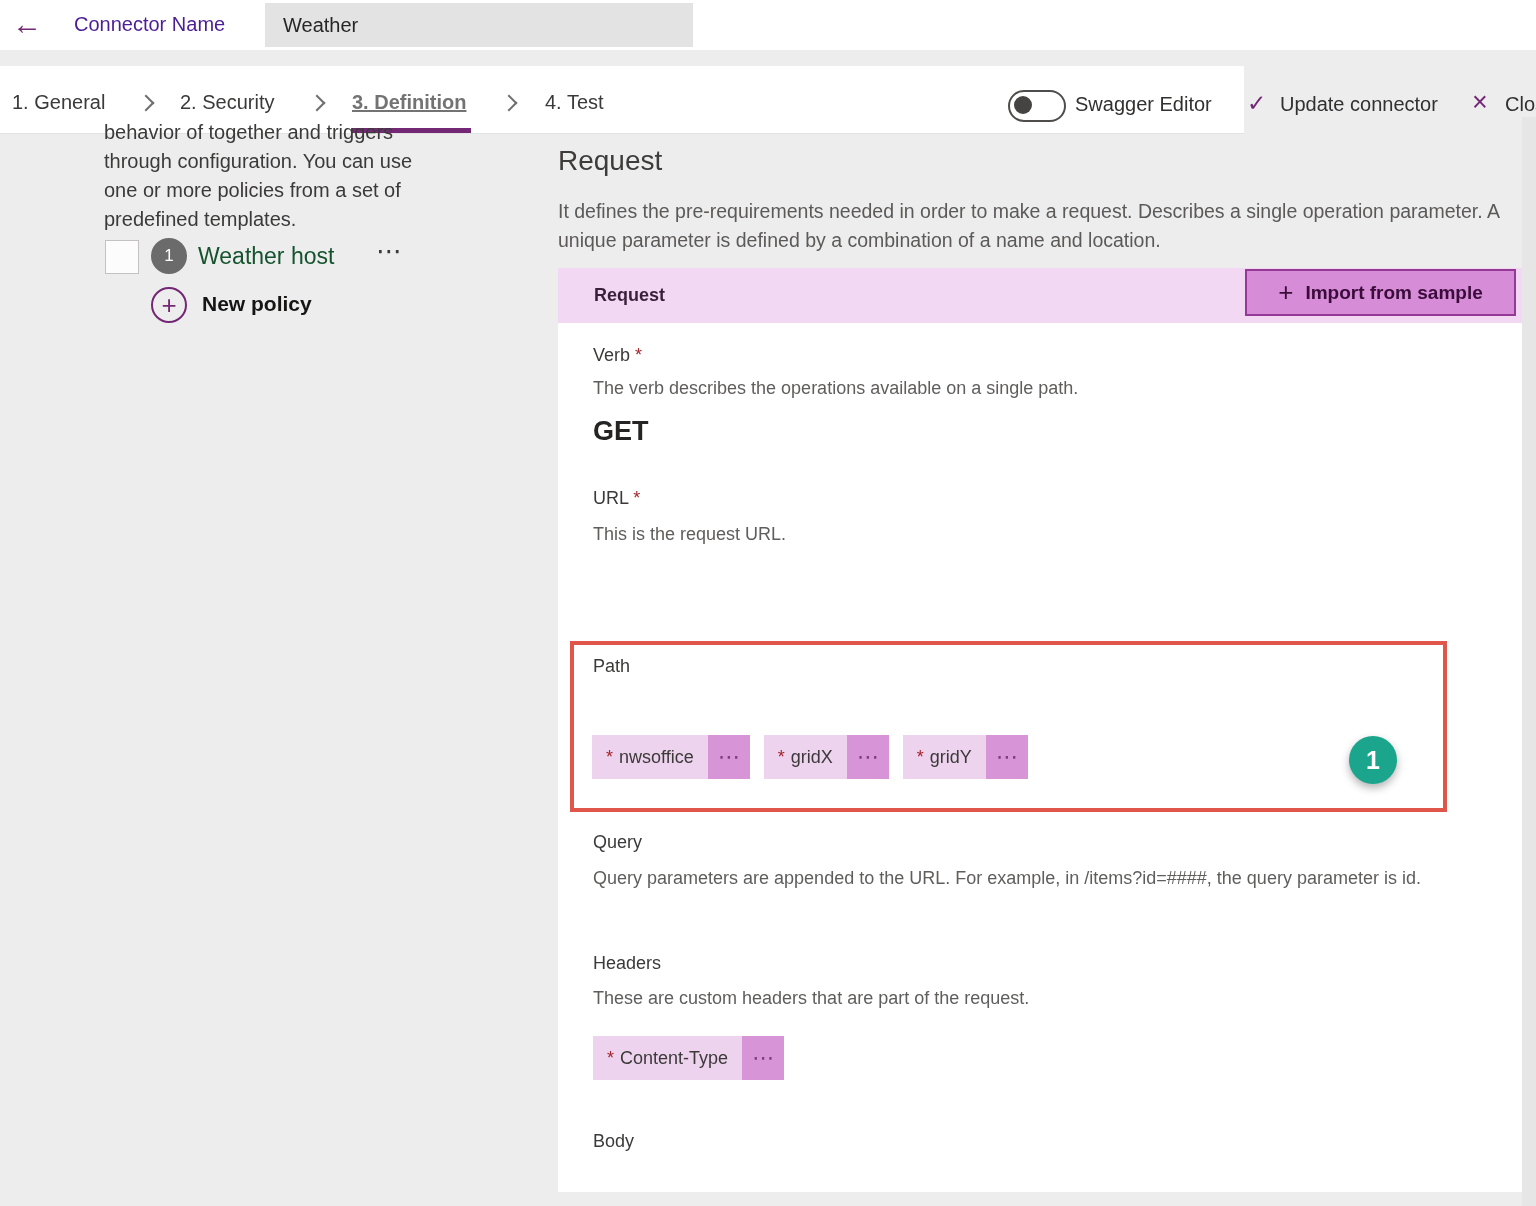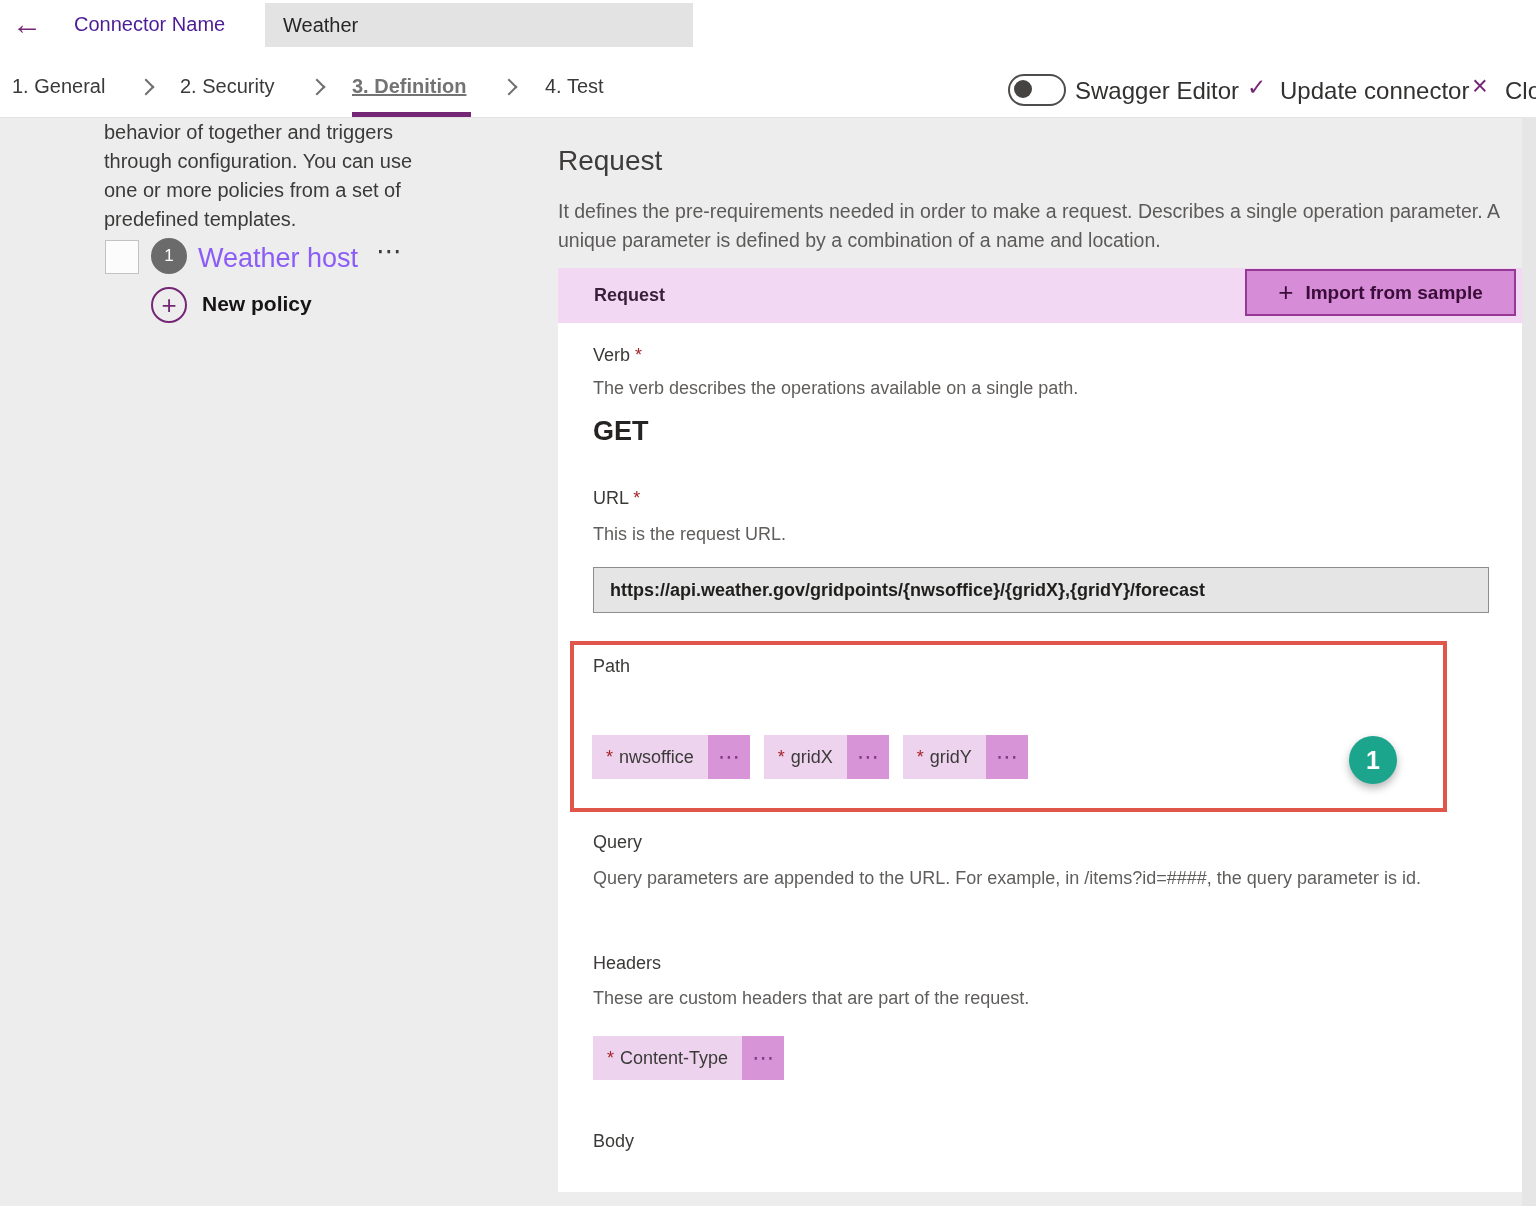--- a/index.html
+++ b/index.html
@@ -14,36 +14,36 @@
   
   .titlebar{left:0;top:0;width:1536px;height:50px;background:#ffffff;}
   .back-icon{left:12px;top:4px;font-size:30px;color:#742774;cursor:pointer;line-height:40px;}
   .conn-label{left:74px;top:13px;font-size:20px;color:#4c1d95;}
   .conn-input{
     left:265px;top:3px;width:410px;height:44px;background:#e3e3e3;border:none;
     font-family:inherit;font-size:20px;color:#262626;padding:0 0 0 18px;outline:none;
   }
 
   
-  .crumbbar{left:0;top:50px;width:1536px;height:67px;background:#ffffff;border-bottom:1px solid #e3e3e3;}
+  .crumbbar{left:0;top:66px;width:1244px;height:67px;background:#ffffff;border-bottom:1px solid #e3e3e3;}
   .crumb{top:25px;font-size:20px;color:#3b3a39;cursor:pointer;white-space:nowrap;}
   .crumb.active{color:#737373;font-weight:bold;text-decoration:underline;}
   .crumb-underline{left:352px;top:62px;width:119px;height:5px;background:#742774;}
   .crumb-sep{width:10px;height:10px;border-top:2px solid #6f6f6f;border-right:2px solid #6f6f6f;transform:rotate(45deg);top:31px;}
   .toggle{left:1008px;top:24px;width:54px;height:28px;border:2px solid #4f4d4b;border-radius:16px;background:#fff;cursor:pointer;}
   .toggle-knob{position:absolute;left:4px;top:4px;width:18px;height:18px;border-radius:50%;background:#454442;}
-  .cmd-label{top:27px;font-size:24px;color:#323130;cursor:pointer;white-space:nowrap;text-align:right;}
+  .cmd-label{top:27px;font-size:20px;color:#323130;cursor:pointer;white-space:nowrap;text-align:right;}
   .cmd-icon{top:24px;font-size:23px;color:#742774;cursor:pointer;}
 
   
   .side-desc{left:104px;top:118px;width:322px;font-size:20px;line-height:29px;color:#3b3a39;}
   .policy-checkbox{left:105px;top:240px;width:32px;height:32px;background:#fcfcfc;border:1px solid #c4c2c0;cursor:pointer;}
   .policy-num{left:151px;top:238px;width:36px;height:36px;border-radius:50%;background:#6b6b6b;color:#fff;
     display:flex;align-items:center;justify-content:center;font-size:17px;}
-  .policy-name{left:198px;top:243px;font-size:27px;color:#8b5cf6;cursor:pointer;}
+  .policy-name{left:198px;top:243px;font-size:23px;color:#14532d;cursor:pointer;}
   .policy-menu{left:376px;top:236px;font-size:26px;color:#3b3a39;cursor:pointer;letter-spacing:2px;}
   .newpolicy-icon{left:151px;top:287px;width:36px;height:36px;border:2px solid #742774;border-radius:50%;
     color:#742774;display:flex;align-items:center;justify-content:center;font-size:26px;cursor:pointer;box-sizing:border-box;}
   .newpolicy-label{left:202px;top:292px;font-size:21px;font-weight:bold;color:#161514;cursor:pointer;}
 
   
   .main-title{left:558px;top:145px;font-size:28px;color:#3d3c3b;}
   .main-desc{left:558px;top:197px;width:980px;font-size:19.5px;line-height:29px;color:#5c5a58;}
 
   
@@ -135,21 +135,20 @@
       <span class="req">*</span>
     </div>
     <div class="abs sec-desc" style="left:35px;top:110px">The verb describes the operations available on a single path.</div>
     <div class="verb-value">GET</div>
 
     <div class="abs sec-label" style="left:35px;top:220px">
       <span>URL</span>
       <span class="req">*</span>
     </div>
     <div class="abs sec-desc" style="left:35px;top:256px">This is the request URL.</div>
-    <input class="url-input" type="text" value="https://api.weather.gov/gridpoints/{nwsoffice}/{gridX},{gridY}/forecast" style="">
 
     <div class="annotation-box"></div>
     <div class="abs sec-label" style="left:35px;top:388px">Path</div>
     <div class="chips-row">
       <div class="chip">
         <span class="chip-label">
           <span class="req">*</span>
           <span>nwsoffice</span>
         </span>
         <span class="chip-dots">⋯</span>

